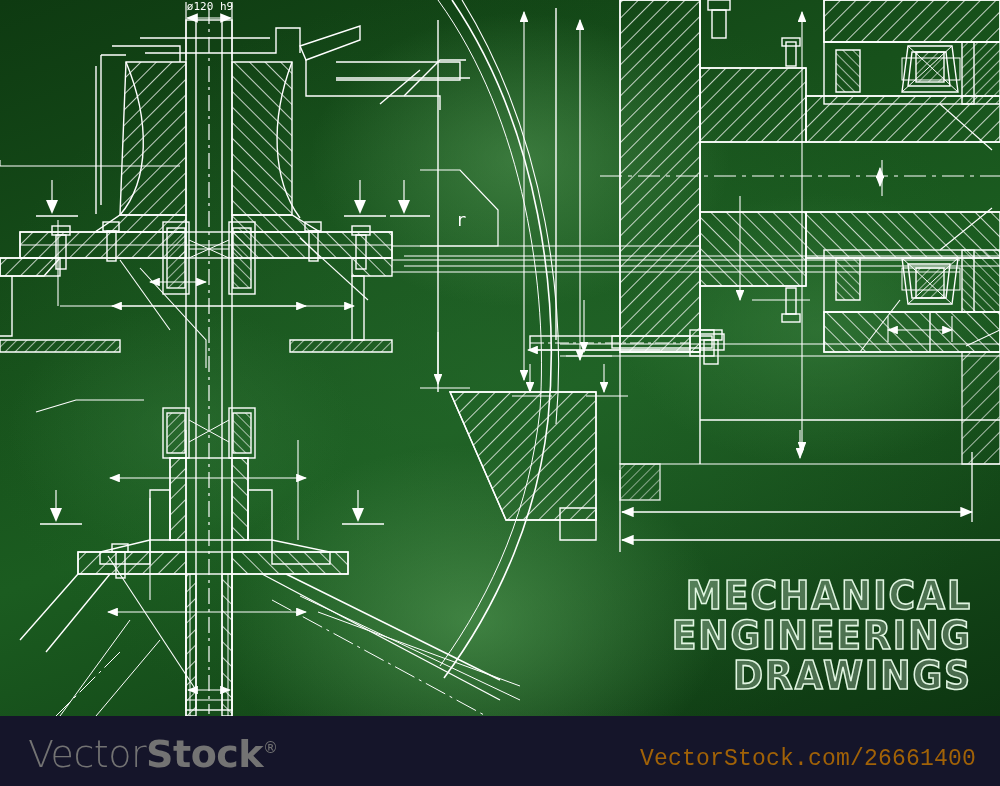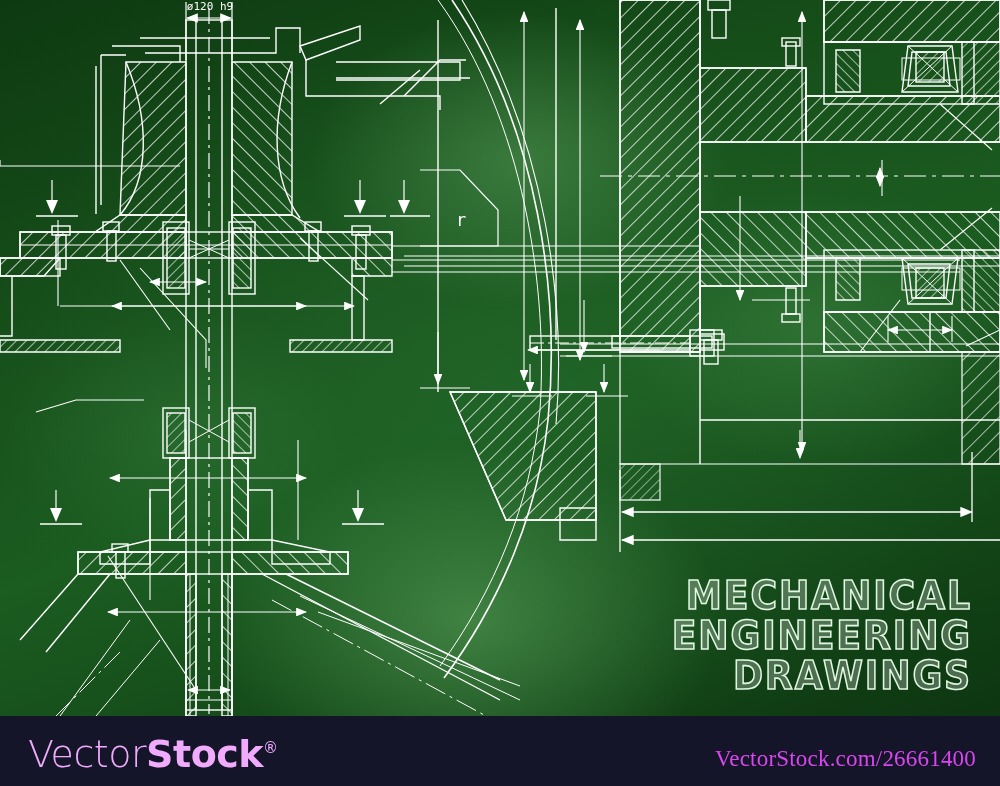--- a/index.html
+++ b/index.html
@@ -22,27 +22,27 @@
 
   
   #title{position:absolute;right:28px;top:556px;width:560px;text-align:right;
          line-height:1.02;letter-spacing:2px;margin-top:20px;}
   #title div{font-family:"DejaVu Sans",sans-serif;font-weight:700;font-size:39px;
          color:transparent;-webkit-text-stroke:1.6px rgba(236,255,236,.95);
          text-shadow:0 0 1px rgba(255,255,255,.25);transform:scaleX(.93);transform-origin:right center;}
 
   
   #footer{position:absolute;left:0;top:716px;width:1000px;height:70px;background:#15152a;}
-  #logo{position:absolute;left:28px;top:16px;font-size:38px;color:#f0abfc;
+  #logo{position:absolute;left:28px;top:16px;font-size:38px;color:#737373;
         font-family:"DejaVu Sans",sans-serif;letter-spacing:-.5px;}
   #logo .lt{font-weight:300;}
   #logo .bd{font-weight:700;}
   #logo .rg{font-size:15px;vertical-align:super;font-weight:400;}
-  #url{position:absolute;right:24px;top:30px;font-size:23px;color:#d946ef;
-       font-family:Liberation Serif, serif;letter-spacing:.2px;}
+  #url{position:absolute;right:24px;top:30px;font-size:23px;color:#a16207;
+       font-family:Liberation Mono, monospace;letter-spacing:.2px;}
   .dimtext{font-family:"DejaVu Sans Mono",monospace;}
 </style>
 </head>
 <body>
 
 <div id="stage">
 
   <div id="art">
     <div class="bgglow"></div>
 

